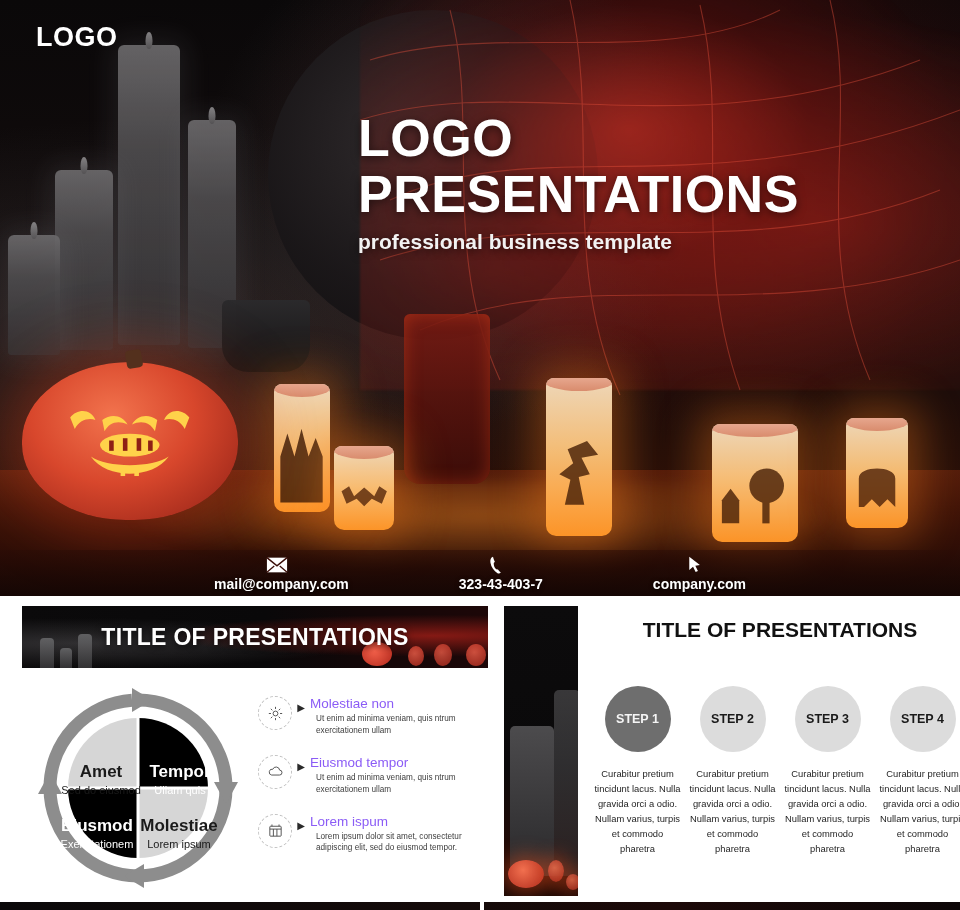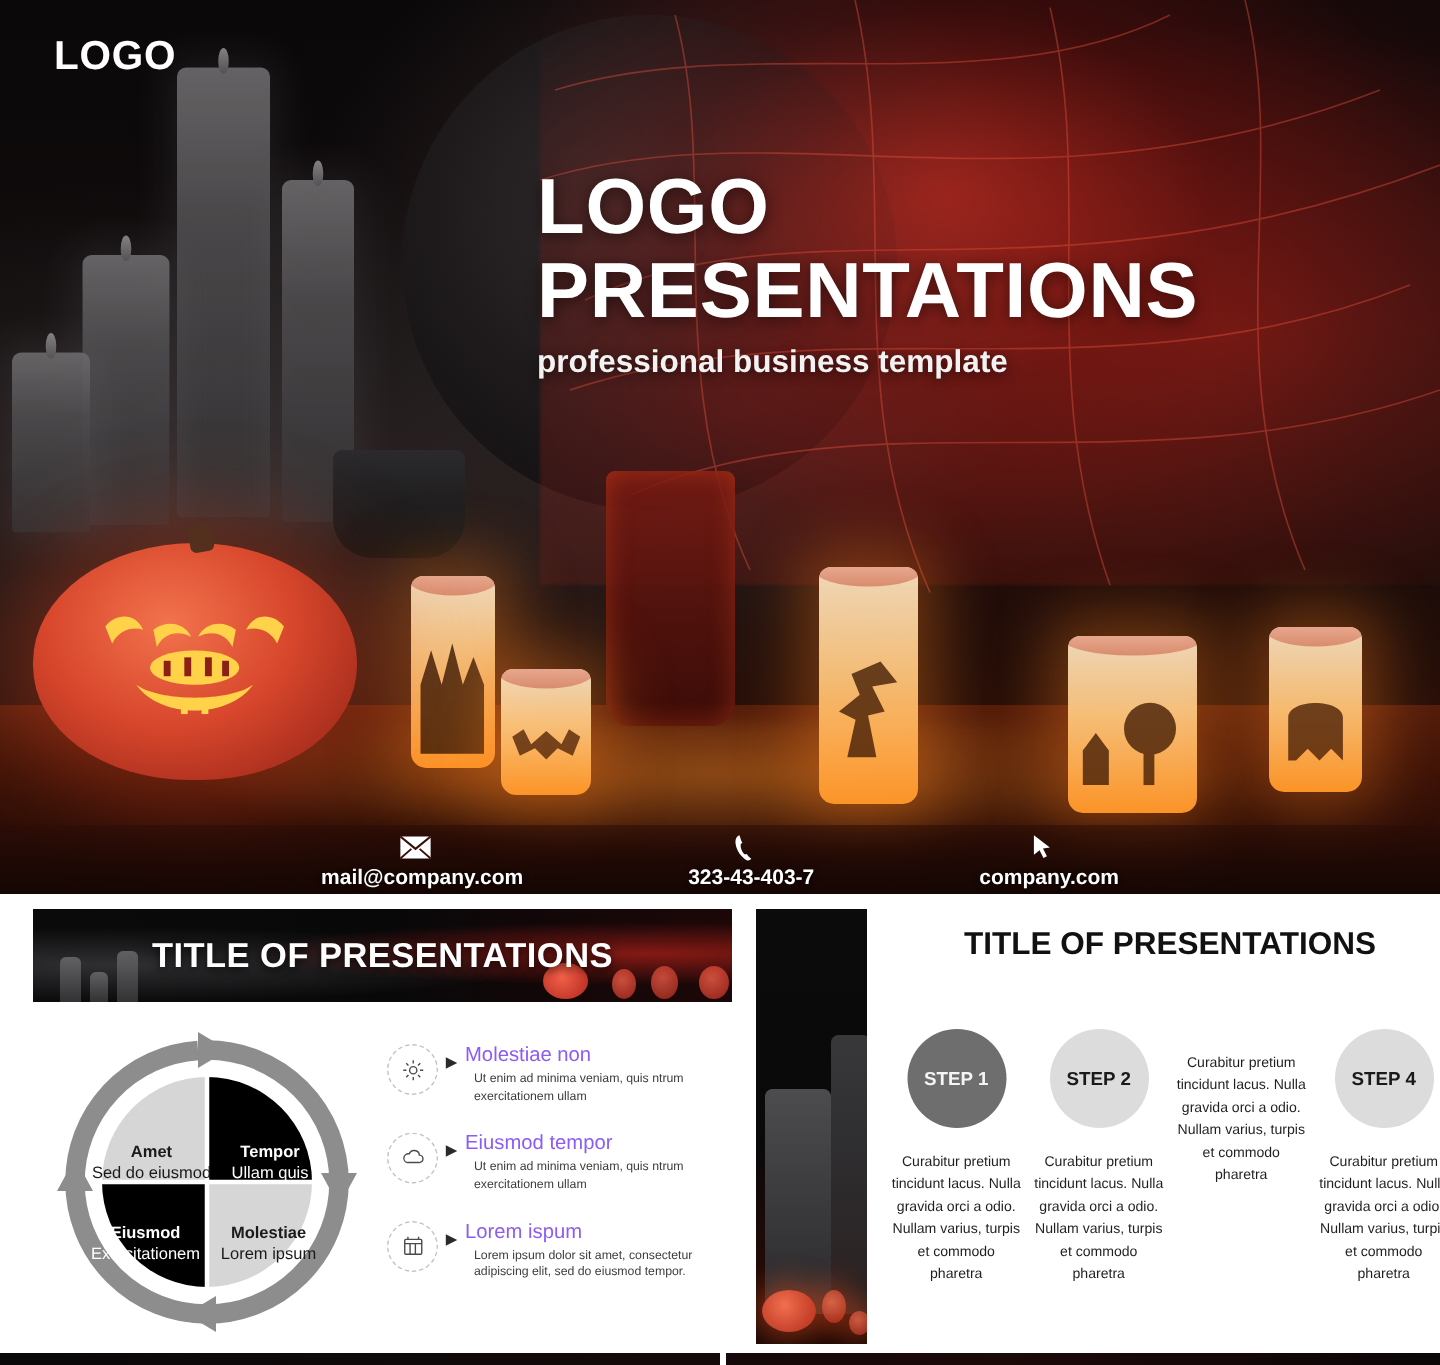--- a/index.html
+++ b/index.html
@@ -106,21 +106,21 @@
   .band .bpump { position:absolute; bottom:2px; border-radius:50%;
      background:radial-gradient(circle at 42% 38%, #f2604a, #b0271b); }
   .band-title { position:absolute; left:0; right:0; top:50%; transform:translateY(-50%);
      text-align:center; font-size:23px; font-weight:bold; color:#fff; letter-spacing:.3px;
      text-shadow:0 2px 6px rgba(0,0,0,.75); }
 
   .left-body { display:flex; padding:14px 10px 6px 10px; }
   .cycle { position:relative; width:212px; height:212px; flex:0 0 212px; margin-left:6px; }
   .cycle svg { width:212px; height:212px; }
   .quad-label { position:absolute; text-align:center; width:86px; }
-  .quad-label .t { font-size:11px; font-weight:bold; }
+  .quad-label .t { font-size:17px; font-weight:bold; }
   .quad-label .s { font-size:11px; margin-top:2px; }
   .ql-amet   { left:26px;  top:80px;  color:#1a1a1a; }
   .ql-tempor { left:105px; top:80px;  color:#ffffff; }
   .ql-eius   { left:22px;  top:134px; color:#ffffff; }
   .ql-adip   { left:104px; top:134px; color:#1a1a1a; }
 
   .bullets { flex:1; padding-left:14px; padding-top:12px; }
   .bullet { display:flex; align-items:flex-start; margin-bottom:16px; }
   .bullet .circ { flex:0 0 34px; width:34px; height:34px; border-radius:50%;
      border:1px dashed #c2c2c2; display:flex; align-items:center; justify-content:center; margin-top:2px; }
@@ -401,20 +401,21 @@
       <div class="steps">
         <div class="step">
           <div class="dot dark">STEP 1</div>
           <div class="body">Curabitur pretium tincidunt lacus. Nulla gravida orci a odio. Nullam varius, turpis et commodo pharetra</div>
         </div>
         <div class="step">
           <div class="dot light">STEP 2</div>
           <div class="body">Curabitur pretium tincidunt lacus. Nulla gravida orci a odio. Nullam varius, turpis et commodo pharetra</div>
         </div>
         <div class="step">
+          <div class="dot light">STEP 3</div>
           <div class="body">Curabitur pretium tincidunt lacus. Nulla gravida orci a odio. Nullam varius, turpis et commodo pharetra</div>
         </div>
         <div class="step">
           <div class="dot light">STEP 4</div>
           <div class="body">Curabitur pretium tincidunt lacus. Nulla gravida orci a odio. Nullam varius, turpis et commodo pharetra</div>
         </div>
       </div>
     </div>
   </div>
 

